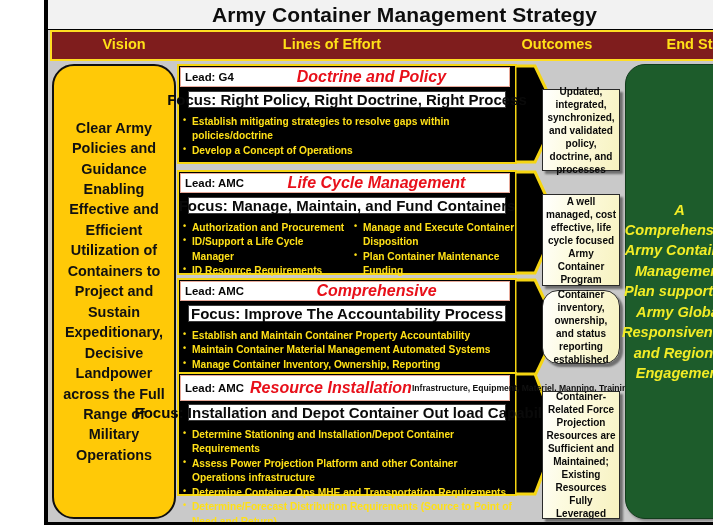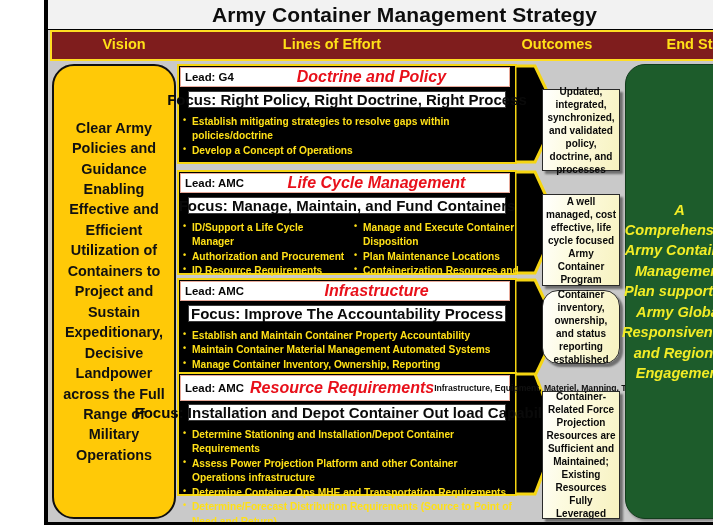--- a/index.html
+++ b/index.html
@@ -283,43 +283,44 @@
     </div>
     <div class="lead-bar">
       <span class="lead-label">Lead: AMC</span>
       <span class="loe-title">Life Cycle Management</span>
     </div>
     <div class="focus-bar" style="top:27px;">
       <span class="focus-text">Focus: Manage, Maintain, and Fund Containers</span>
     </div>
     <div class="bullets two-col" style="top:51px; width:336px;">
       <div class="col">
+        <div class="bullet">Authorization and Procurement</div>
         <div class="bullet">ID/Support a Life Cycle Manager</div>
-        <div class="bullet">Authorization and Procurement</div>
         <div class="bullet">ID Resource Requirements</div>
         <div class="bullet">Arrange for Necessary Training</div>
       </div>
       <div class="col">
         <div class="bullet">Manage and Execute Container Disposition</div>
+        <div class="bullet">Plan Container Maintenance Funding</div>
         <div class="bullet">Plan Maintenance Locations</div>
         <div class="bullet">Containerization Resources and Development</div>
       </div>
     </div>
   </div>
 
   <div class="loe-section" style="top:278px; height:100px; width:382px;">
     <div class="loe-body"></div>
     <div class="loe-arrow">
       <svg width="44" height="100" viewBox="0 0 44 100">
         <polygon points="0,2 20,2 43,50 20,98 0,98" fill="#000000" stroke="#f5d512" stroke-width="3"></polygon>
       </svg>
     </div>
     <div class="lead-bar">
       <span class="lead-label">Lead: AMC</span>
-      <span class="loe-title">Infrastructure</span>
+      <span class="loe-title">Comprehensive</span>
     </div>
     <div class="focus-bar" style="top:27px;">
       <span class="focus-text">Focus: Improve The Accountability Process</span>
     </div>
     <div class="bullets" style="top:51px;">
       <div class="bullet">Establish and Maintain Container Property Accountability</div>
       <div class="bullet">Maintain Container Material Management Automated Systems</div>
       <div class="bullet">Manage Container Inventory, Ownership, Reporting</div>
       <div class="bullet">Determine All-inclusive Container Stockage Objectives</div>
     </div>
@@ -327,21 +328,21 @@
 
   <div class="loe-section" style="top:372px; height:124px; width:382px;">
     <div class="loe-body"></div>
     <div class="loe-arrow">
       <svg width="44" height="124" viewBox="0 0 44 124">
         <polygon points="0,2 20,2 43,62 20,122 0,122" fill="#000000" stroke="#f5d512" stroke-width="3"></polygon>
       </svg>
     </div>
     <div class="lead-bar" style="height:26px;">
       <span class="lead-label">Lead: AMC</span>
-      <span class="loe-title" style="text-align:left; padding-left:6px; flex:0 0 auto;">Resource Requirements</span>
+      <span class="loe-title" style="text-align:left; padding-left:6px; flex:0 0 auto;">Resource Installation</span>
       <span class="loe-subnote" style="flex:1;">Infrastructure, Equipment, Materiel, Manning, Training</span>
     </div>
     <div class="focus-bar" style="top:32px;">
       <span class="focus-text">Focus: Installation and Depot Container Out load  Capability</span>
     </div>
     <div class="bullets" style="top:56px;">
       <div class="bullet">Determine Stationing and Installation/Depot Container Requirements</div>
       <div class="bullet">Assess Power Projection Platform and other Container Operations infrastructure</div>
       <div class="bullet">Determine Container Ops MHE and Transportation Requirements</div>
       <div class="bullet">Determine/Forecast Distribution Requirements (Source to Point of Need and Return)</div>

